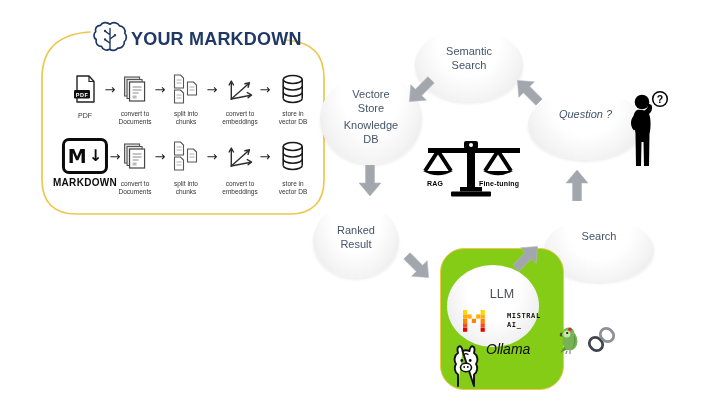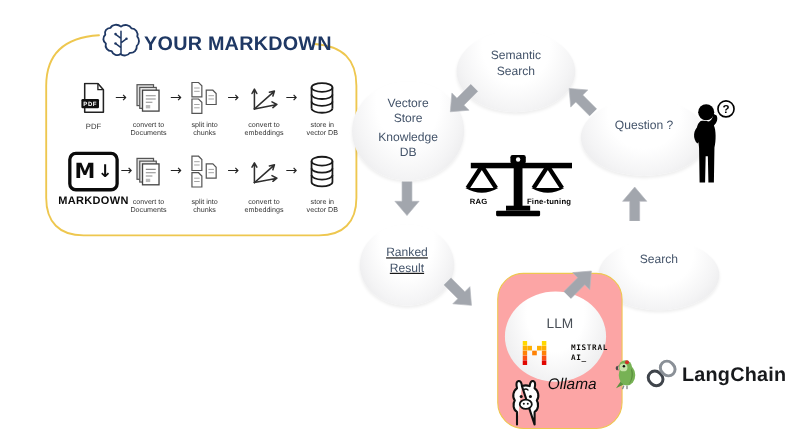--- a/index.html
+++ b/index.html
@@ -27,30 +27,30 @@
   .md-icon .dn{font-size:16px;font-weight:800;color:#0b0b0b;line-height:1;}
 
   
   .node{position:absolute;border-radius:50%;box-sizing:border-box;
         background:radial-gradient(ellipse at 50% 18%, #ffffff 40%, #f4f4f5 68%, #e3e3e5 100%);
         box-shadow:0 2px 3px rgba(0,0,0,.07);
         display:flex;flex-direction:column;align-items:center;}
   .node-text{font-size:11px;line-height:13.5px;color:#44546A;text-align:center;}
   .n-sem{left:415px;top:28px;width:108px;height:74px;padding-top:17px;}
   .n-vec{left:320px;top:74px;width:102px;height:90px;padding-top:14px;}
-  .n-que{left:528px;top:90px;width:115px;height:70px;padding-top:18px;}
-  .n-ran{left:327px;top:204px;width:86px;height:74px;padding-top:20px;text-decoration:underline;}
+  .n-que{left:528px;top:90px;width:115px;height:70px;padding-top:18px;font-style:italic;}
+  .n-ran{left:313px;top:204px;width:86px;height:74px;padding-top:20px;}
   .n-ans{left:544px;top:218px;width:110px;height:64px;padding-top:12px;}
   .gap4{margin-top:4px;}
 
   .blockarrow{position:absolute;}
   .balance-label{position:absolute;font-size:7px;font-weight:800;color:#000;letter-spacing:.2px;}
 
   
-  .llm-box{position:absolute;left:452px;top:248px;width:114px;height:142px;background:#fca5a5;
+  .llm-box{position:absolute;left:440px;top:248px;width:124px;height:142px;background:#84cc16;
            border:1.6px solid #EEC74F;border-radius:24px;box-sizing:border-box;}
   .llm-ellipse{position:absolute;left:6px;top:16px;width:92px;height:82px;border-radius:50%;
            background:radial-gradient(ellipse at 50% 22%, #fff 40%, #f2f2f3 70%, #e5e5e7 100%);}
   .llm-title{position:absolute;left:0;top:38px;width:100%;text-align:center;font-size:12.5px;
            color:#4a5058;}
   .mistral-row{position:absolute;left:22px;top:61px;display:flex;align-items:center;gap:22px;}
   .mistral-text{font-family:"DejaVu Sans Mono",monospace;font-weight:700;font-size:7px;
            line-height:9px;color:#141210;letter-spacing:.6px;}
   .ollama-row{position:absolute;left:8px;top:92px;display:flex;gap:3px;font-style:italic;}
   .ollama-text{font-size:14px;color:#0c0c0c;margin-bottom:9px;}
@@ -351,16 +351,15 @@
       <circle cx="14" cy="3.3" r="1.8" fill="#d22f27"></circle>
       <path d="M6.8 6 C4 6.8 3.8 10 6.6 10.8 C5.6 9.3 5.6 7.5 6.8 6 Z" fill="#4c4c4c"></path>
       <path d="M5.2 7.2 C3.8 8.2 4.2 9.6 5.4 10.2" fill="none" stroke="#4c4c4c" stroke-width="1.2"></path>
       <circle cx="11.2" cy="7" r="1.1" fill="#111"></circle>
       <path d="M11 25 L10 27.5 M14 25 L14 27.5" stroke="#8a8a8a" stroke-width="1.3" stroke-linecap="round"></path>
     </svg>
     <svg width="30" height="28" viewBox="0 0 30 28">
       <rect x="3" y="11" width="12" height="14" rx="6" transform="rotate(-45 9 18)" fill="none" stroke="#3f444b" stroke-width="2.7"></rect>
       <rect x="14" y="2" width="12" height="14" rx="6" transform="rotate(-45 20 9)" fill="none" stroke="#8a9097" stroke-width="2.7"></rect>
     </svg>
-    <div class="langchain-text">LangChain</div>
   </div>
 
 </div>
 
 </body></html>

